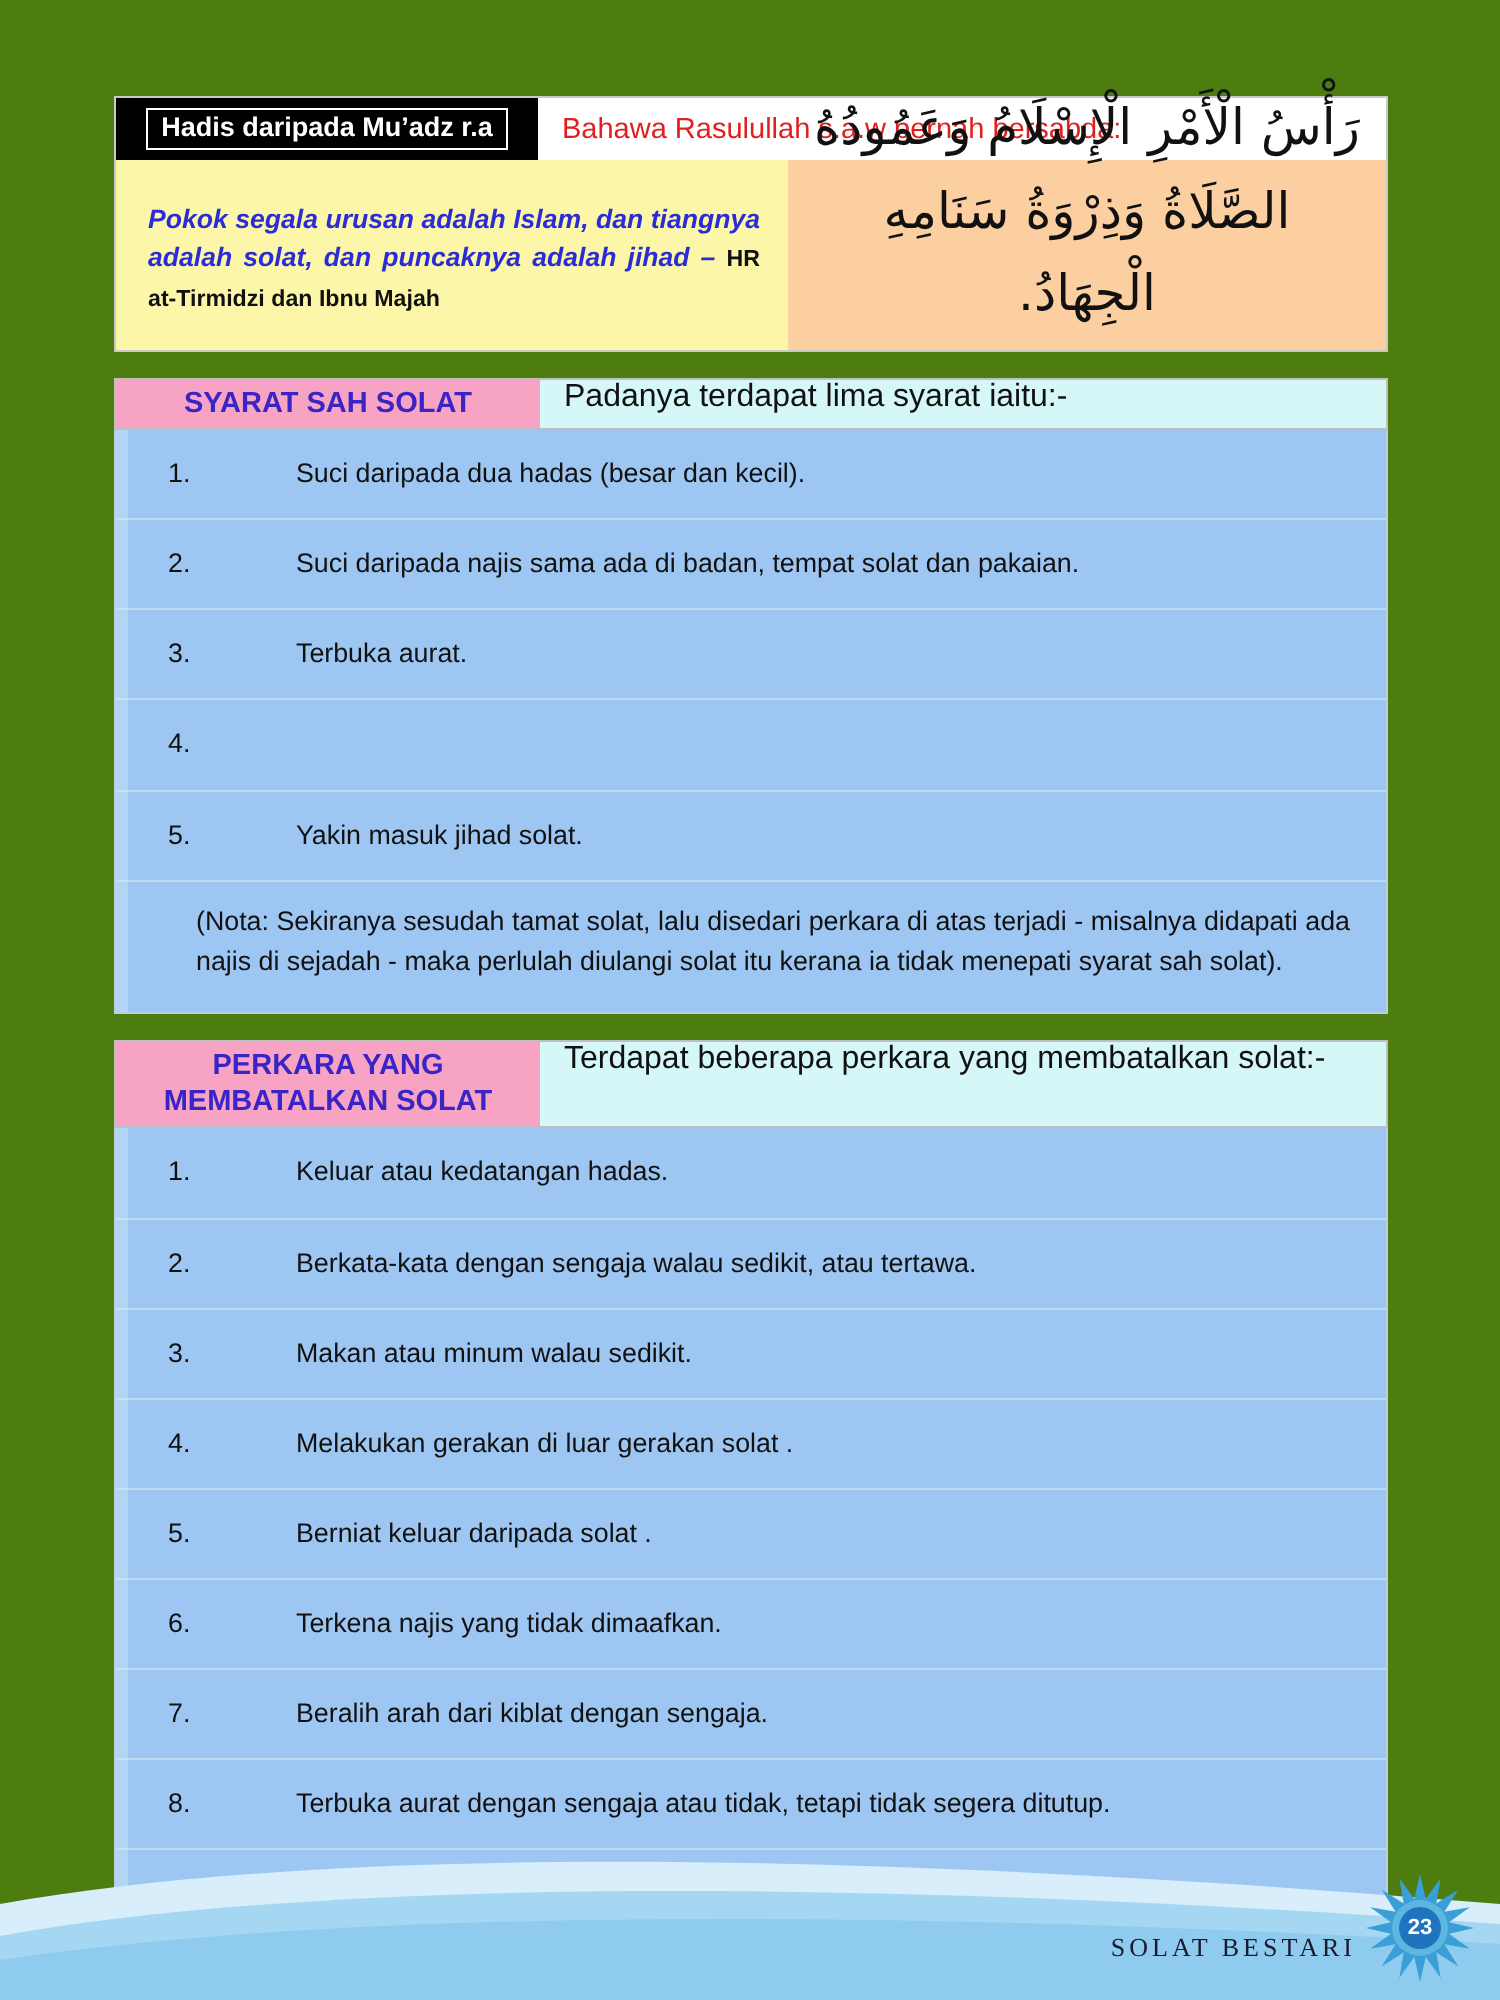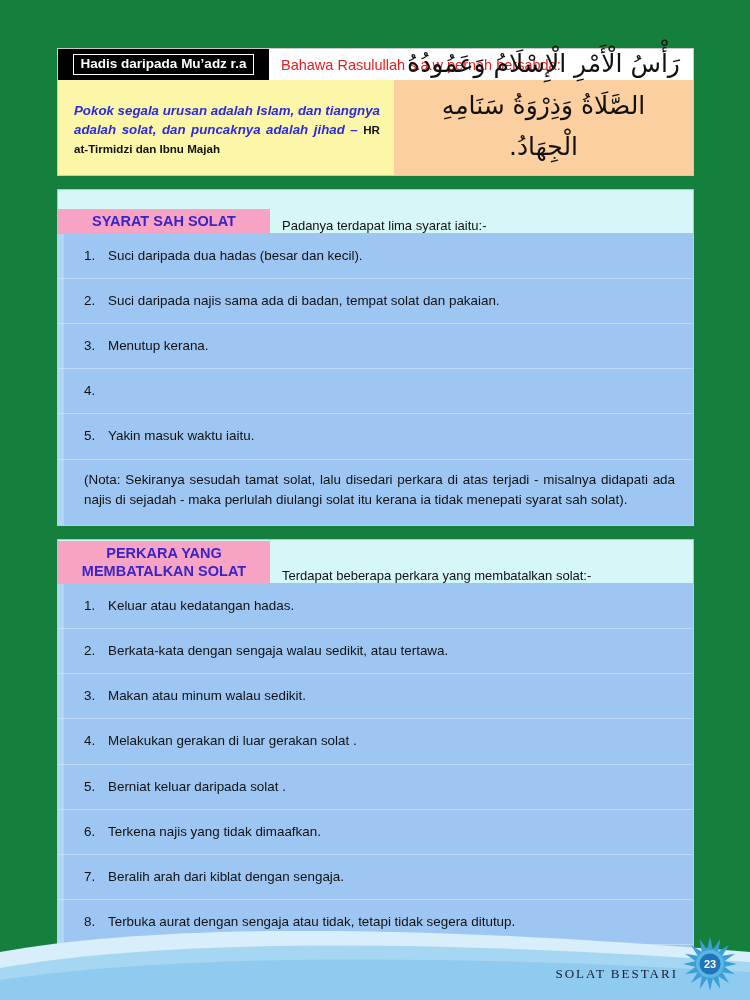--- a/index.html
+++ b/index.html
@@ -14,21 +14,21 @@
     overflow: hidden;
     font-family: "Liberation Sans", sans-serif;
     color: #111111;
   }
 
   .page {
     position: absolute;
     left: 0; top: 0;
     width: 750px;
     height: 1000px;
-    background: #15803d;
+    background: #4d7c0f;
   }
 
   
   .content {
     position: absolute;
     left: 57px;
     top: 48px;
     width: 637px;
   }
 
@@ -119,21 +119,21 @@
     color: #111111;
     font-family: "DejaVu Sans", sans-serif;
   }
 
   
   .section {
     margin-top: 13px;
   }
   .sec-head {
     display: flex;
-    align-items: flex-end;
+    align-items: flex-start;
     background: #d6f7f7;
     border: 1px solid #bfbfbf;
     box-sizing: border-box;
     min-height: 25px;
   }
   .sec-label {
     width: 212px;
     background: #f7a3c3;
     color: #3a24c6;
     font-weight: bold;
@@ -144,23 +144,22 @@
     text-align: center;
     line-height: 1.25;
     box-sizing: border-box;
     padding: 3px 4px;
   }
   .sec-intro {
     flex: 1;
     display: flex;
     align-items: center;
     padding-left: 12px;
-    font-size: 13px;
-    color: #111111;
-    margin-top: 28px;
+    font-size: 16px;
+    color: #111111;
   }
 
   .sec-list {
     background: #9dc7f2;
     border: 1px solid #b9cfe3;
     border-top: none;
     box-sizing: border-box;
     padding: 0;
   }
   .li {
@@ -173,27 +172,27 @@
     box-sizing: border-box;
     border-top: 1px solid rgba(255,255,255,0.32);
     background: linear-gradient(to right, #b2d5f5 0px, #b2d5f5 6px, #9dc7f2 6px);
   }
   .li:first-child { border-top: none; }
   .li .num {
     width: 24px;
     flex: 0 0 24px;
     text-align: left;
   }
-  .li .txt { flex: 1; }
+  .li .txt { flex: 1; margin-left: 40px; }
 
   .note {
     font-size: 13.4px;
     line-height: 1.55;
     color: #111111;
-    padding: 10px 18px 14px 26px;
+    padding: 10px 18px 14px 40px;
     text-align: justify;
     border-top: 1px solid rgba(255,255,255,0.32);
     background: linear-gradient(to right, #b2d5f5 0px, #b2d5f5 6px, #9dc7f2 6px);
   }
 
   
   .footer {
     position: absolute;
     left: 0;
     bottom: 0;
@@ -261,28 +260,28 @@
         <div class="li">
           <span class="num">1.</span>
           <span class="txt">Suci daripada dua hadas (besar dan kecil).</span>
         </div>
         <div class="li">
           <span class="num">2.</span>
           <span class="txt">Suci daripada najis sama ada di badan, tempat solat dan pakaian.</span>
         </div>
         <div class="li">
           <span class="num">3.</span>
-          <span class="txt">Menutup kerana.</span>
+          <span class="txt">Terbuka aurat.</span>
         </div>
         <div class="li">
           <span class="num">4.</span>
         </div>
         <div class="li">
           <span class="num">5.</span>
-          <span class="txt">Yakin masuk waktu iaitu.</span>
+          <span class="txt">Yakin masuk jihad solat.</span>
         </div>
         <div class="note">(Nota: Sekiranya sesudah tamat solat, lalu disedari perkara di atas terjadi - misalnya didapati ada najis di sejadah - maka perlulah diulangi solat itu kerana ia tidak menepati syarat sah solat).</div>
       </div>
     </div>
 
     <div class="section">
       <div class="sec-head">
         <div class="sec-label">PERKARA YANG MEMBATALKAN SOLAT</div>
         <div class="sec-intro">Terdapat beberapa perkara yang membatalkan solat:-</div>
       </div>

